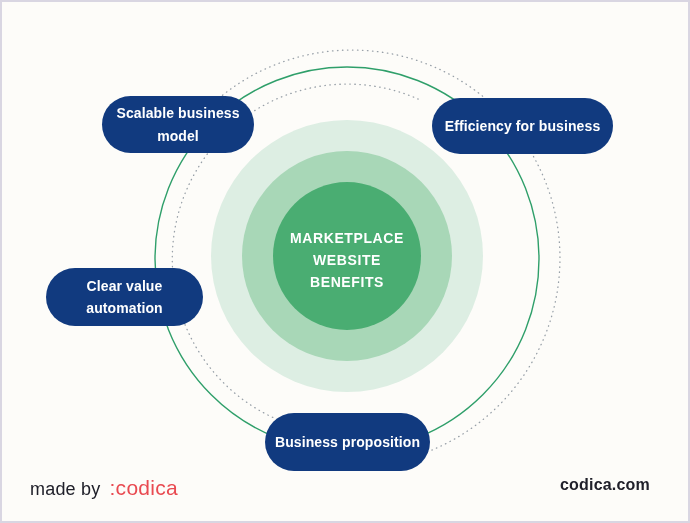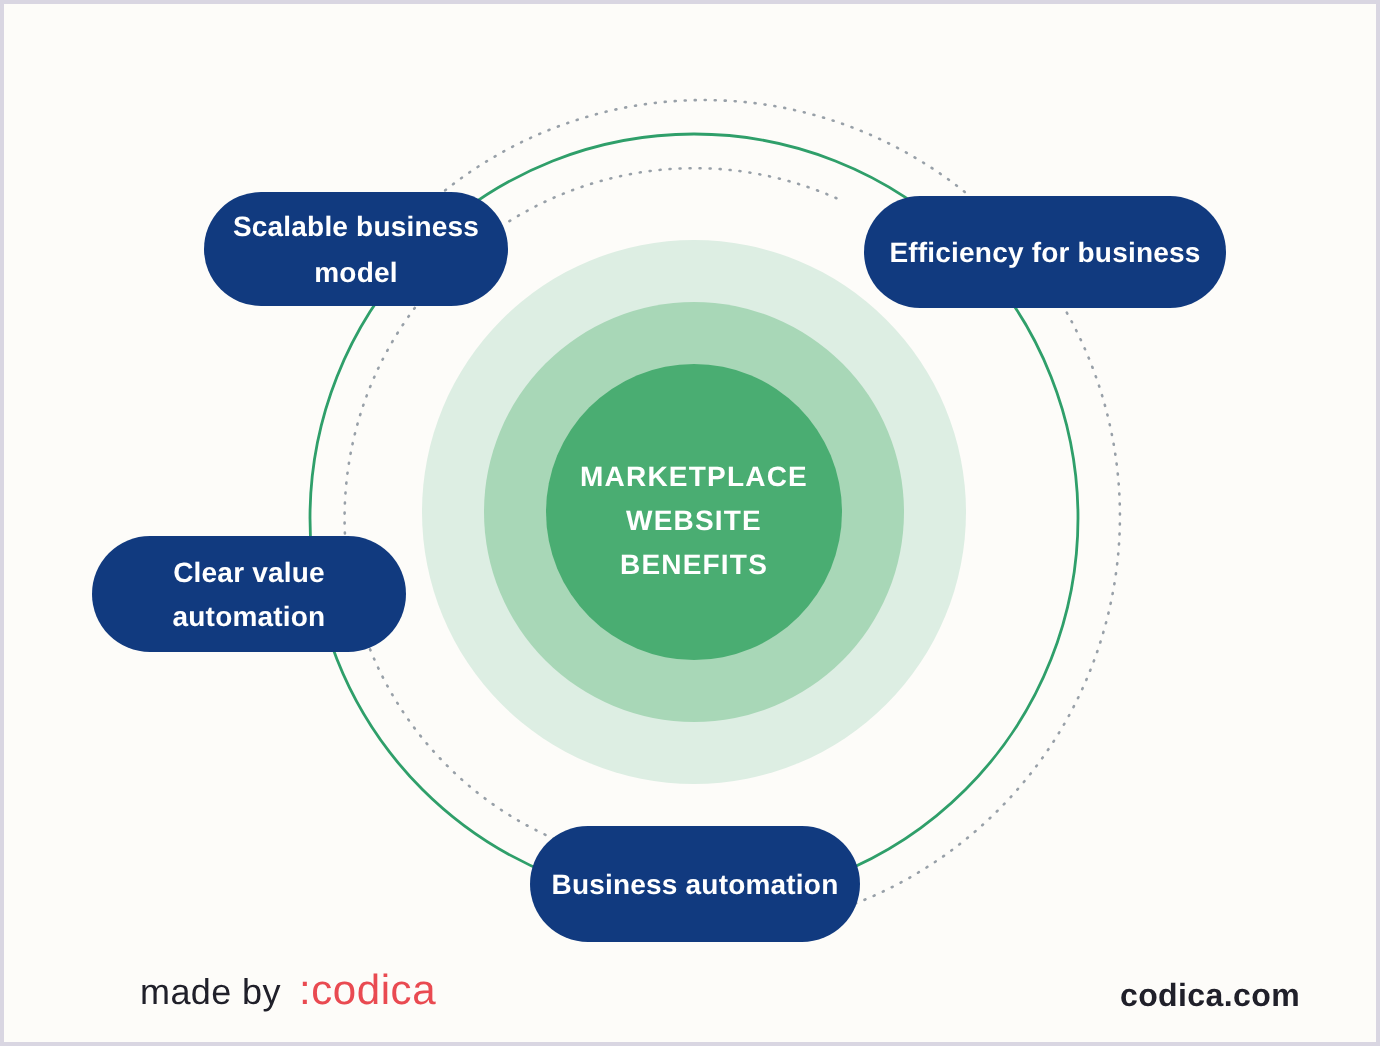--- a/index.html
+++ b/index.html
@@ -89,23 +89,22 @@
   .pill-clear      { left:  44px; top: 266px; width: 157px; height: 58px; }
   .pill-revenue    { left: 488px; top: 268px; width: 167px; height: 57px; }
   .pill-automation { left: 263px; top: 411px; width: 165px; height: 58px; }
   .pill-inner { width: 100%; }
   
   .footer {
     position: absolute;
     left: 28px; right: 38px; top: 474px;
     height: 32px;
     display: flex;
-    align-items: flex-end;
+    align-items: flex-start;
     justify-content: space-between;
-    margin-left: 40px;
   }
   .made-by {
     display: flex;
     align-items: baseline;
     gap: 9px;
   }
   .made-by-text {
     color: var(--text_dark, #20202a);
     font-size: 18px;
     font-weight: 500;
@@ -146,21 +145,21 @@
   <div class="pill pill-scalable">
     <div class="pill-inner">Scalable business model</div>
   </div>
   <div class="pill pill-efficiency">
     <div class="pill-inner">Efficiency for business</div>
   </div>
   <div class="pill pill-clear">
     <div class="pill-inner">Clear value automation</div>
   </div>
   <div class="pill pill-automation">
-    <div class="pill-inner">Business automation</div>
+    <div class="pill-inner">Business proposition</div>
   </div>
 
   <div class="footer">
     <div class="made-by">
       <span class="made-by-text">made by</span>
       <span class="brand-logo">:codica</span>
     </div>
     <span class="site-link">codica.com</span>
   </div>
 

